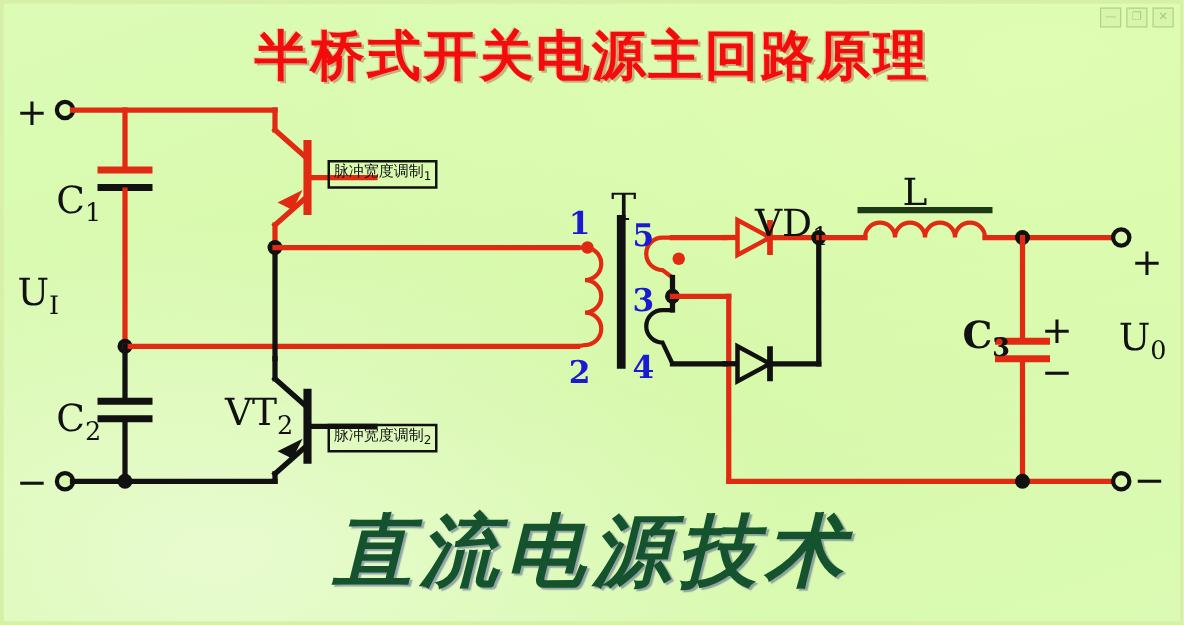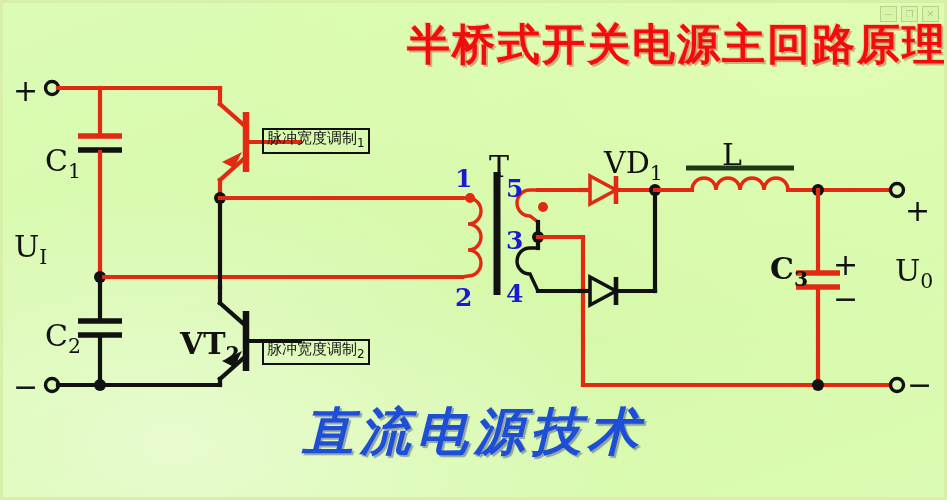--- a/index.html
+++ b/index.html
@@ -23,38 +23,38 @@
   #border{
     position:absolute;left:0;top:0;width:947px;height:500px;
     box-sizing:border-box;
     border:3px solid #d6f0a8;
     pointer-events:none;
   }
 
   
   .title-top{
     position:absolute;left:0;right:0;top:16px;
-    text-align:right;
+    text-align:center;
     font-family:"DejaVu Sans",sans-serif;
     font-weight:bold;
     font-size:43px;
     letter-spacing:2px;
     color:#f40c0c;
     text-shadow:2px 2px 0 rgba(150,0,0,.30), -1px -1px 0 rgba(255,170,130,.55);
     white-space:nowrap;
   }
   .title-bottom{
     position:absolute;left:0;right:0;top:398px;
     text-align:center;
     font-family:"DejaVu Serif",serif;
     font-weight:bold;
     font-style:italic;
-    font-size:51px;
+    font-size:63px;
     letter-spacing:6px;
-    color:#1d4ed8;
+    color:#14532d;
     text-shadow:2px 2px 1px rgba(0,0,120,.35);
     white-space:nowrap;
   }
 
   
   #sch{position:absolute;left:0;top:0;width:947px;height:500px;}
 
   
   .lbl{
     position:absolute;
@@ -74,21 +74,21 @@
     color:#1a1ad0;
     line-height:1;
     white-space:nowrap;
   }
   
   .pwmbox{
     position:absolute;
     border:2px solid #111;
     background:transparent;
     font-family:"DejaVu Sans",sans-serif;
-    font-size:15px;
+    font-size:12px;
     color:#111;
     padding:1px 3px 2px 3px;
     white-space:nowrap;
     line-height:1.05;
   }
   .pwmbox sub{font-size:.8em;}
 
   
   #wincontrols{
     position:absolute;right:8px;top:6px;
@@ -240,39 +240,39 @@
   <div class="title-bottom">直流电源技术</div>
 
   <div id="wincontrols">
     <div class="wbtn">—</div>
     <div class="wbtn">❐</div>
     <div class="wbtn">✕</div>
   </div>
 
   <div class="lbl sign" style="left:13px;top:76px;">+</div>
   <div class="lbl sign" style="left:13px;top:372px;">−</div>
-  <div class="lbl big" style="left:14px;top:232px;"><span>U</span><sub>I</sub></div>
+  <div class="lbl big" style="left:14px;top:220px;"><span>U</span><sub>I</sub></div>
 
   <div class="lbl big" style="left:45px;top:126px;margin-top:20px;"><span>C</span><sub>1</sub></div>
   <div class="lbl big" style="left:45px;top:321px;"><span>C</span><sub>2</sub></div>
 
-  <div class="lbl big" style="left:180px;top:329px;font-weight:bold;"><span>VT</span><sub>2</sub></div>
+  <div class="lbl big" style="left:180px;top:316px;"><span>VT</span><sub>2</sub></div>
 
   <div class="pwmbox" style="left:262px;top:128px;"><span>脉冲宽度调制</span><sub>1</sub></div>
   <div class="pwmbox" style="left:262px;top:339px;"><span>脉冲宽度调制</span><sub>2</sub></div>
 
   <div class="num" style="left:455px;top:166px;">1</div>
   <div class="num" style="left:455px;top:285px;">2</div>
   <div class="num" style="left:506px;top:176px;">5</div>
   <div class="num" style="left:506px;top:228px;">3</div>
   <div class="num" style="left:506px;top:281px;">4</div>
 
   <div class="lbl big" style="left:489px;top:152px;">T</div>
 
-  <div class="lbl big" style="left:604px;top:148px;"><span>VD</span><sub>1</sub></div>
+  <div class="lbl big" style="left:604px;top:165px;"><span>VD</span><sub>1</sub></div>
 
   <div class="lbl big" style="left:722px;top:140px;">L</div>
 
   <div class="lbl big" style="left:770px;top:254px;font-weight:bold;"><span>C</span><sub>3</sub></div>
   <div class="lbl sign" style="left:833px;top:250px;">+</div>
   <div class="lbl sign" style="left:833px;top:284px;">−</div>
 
   <div class="lbl sign" style="left:905px;top:196px;">+</div>
   <div class="lbl sign" style="left:907px;top:370px;">−</div>
   <div class="lbl big" style="left:895px;top:256px;"><span>U</span><sub>0</sub></div>

